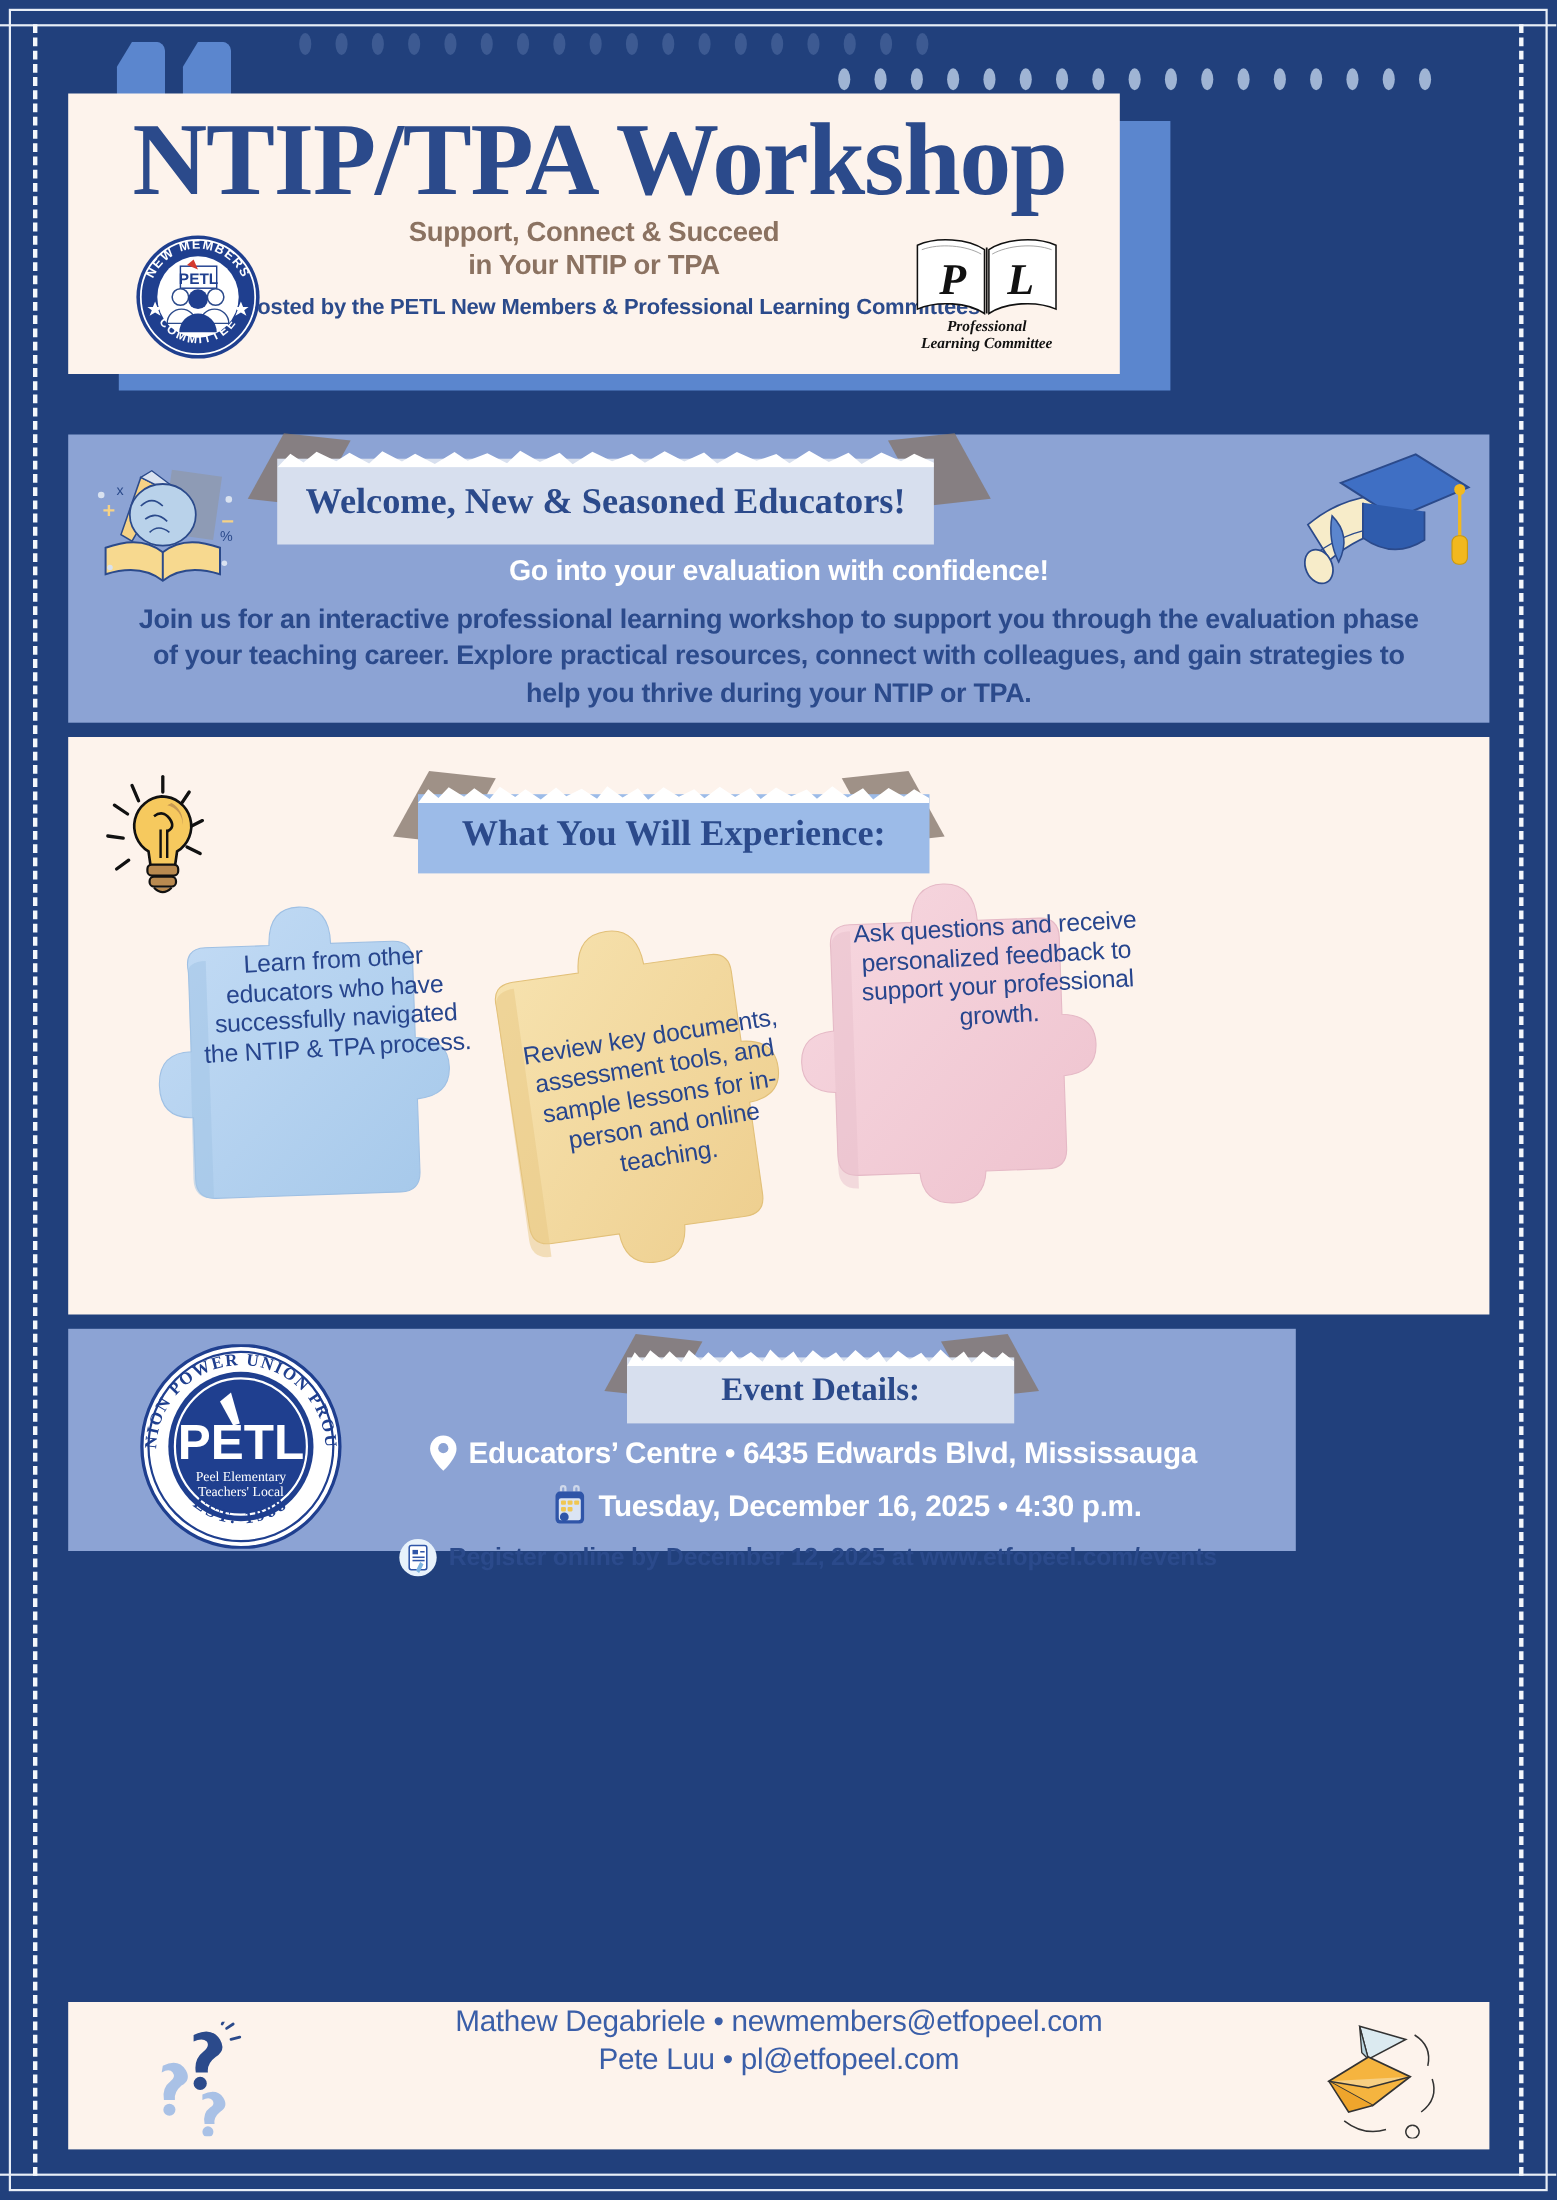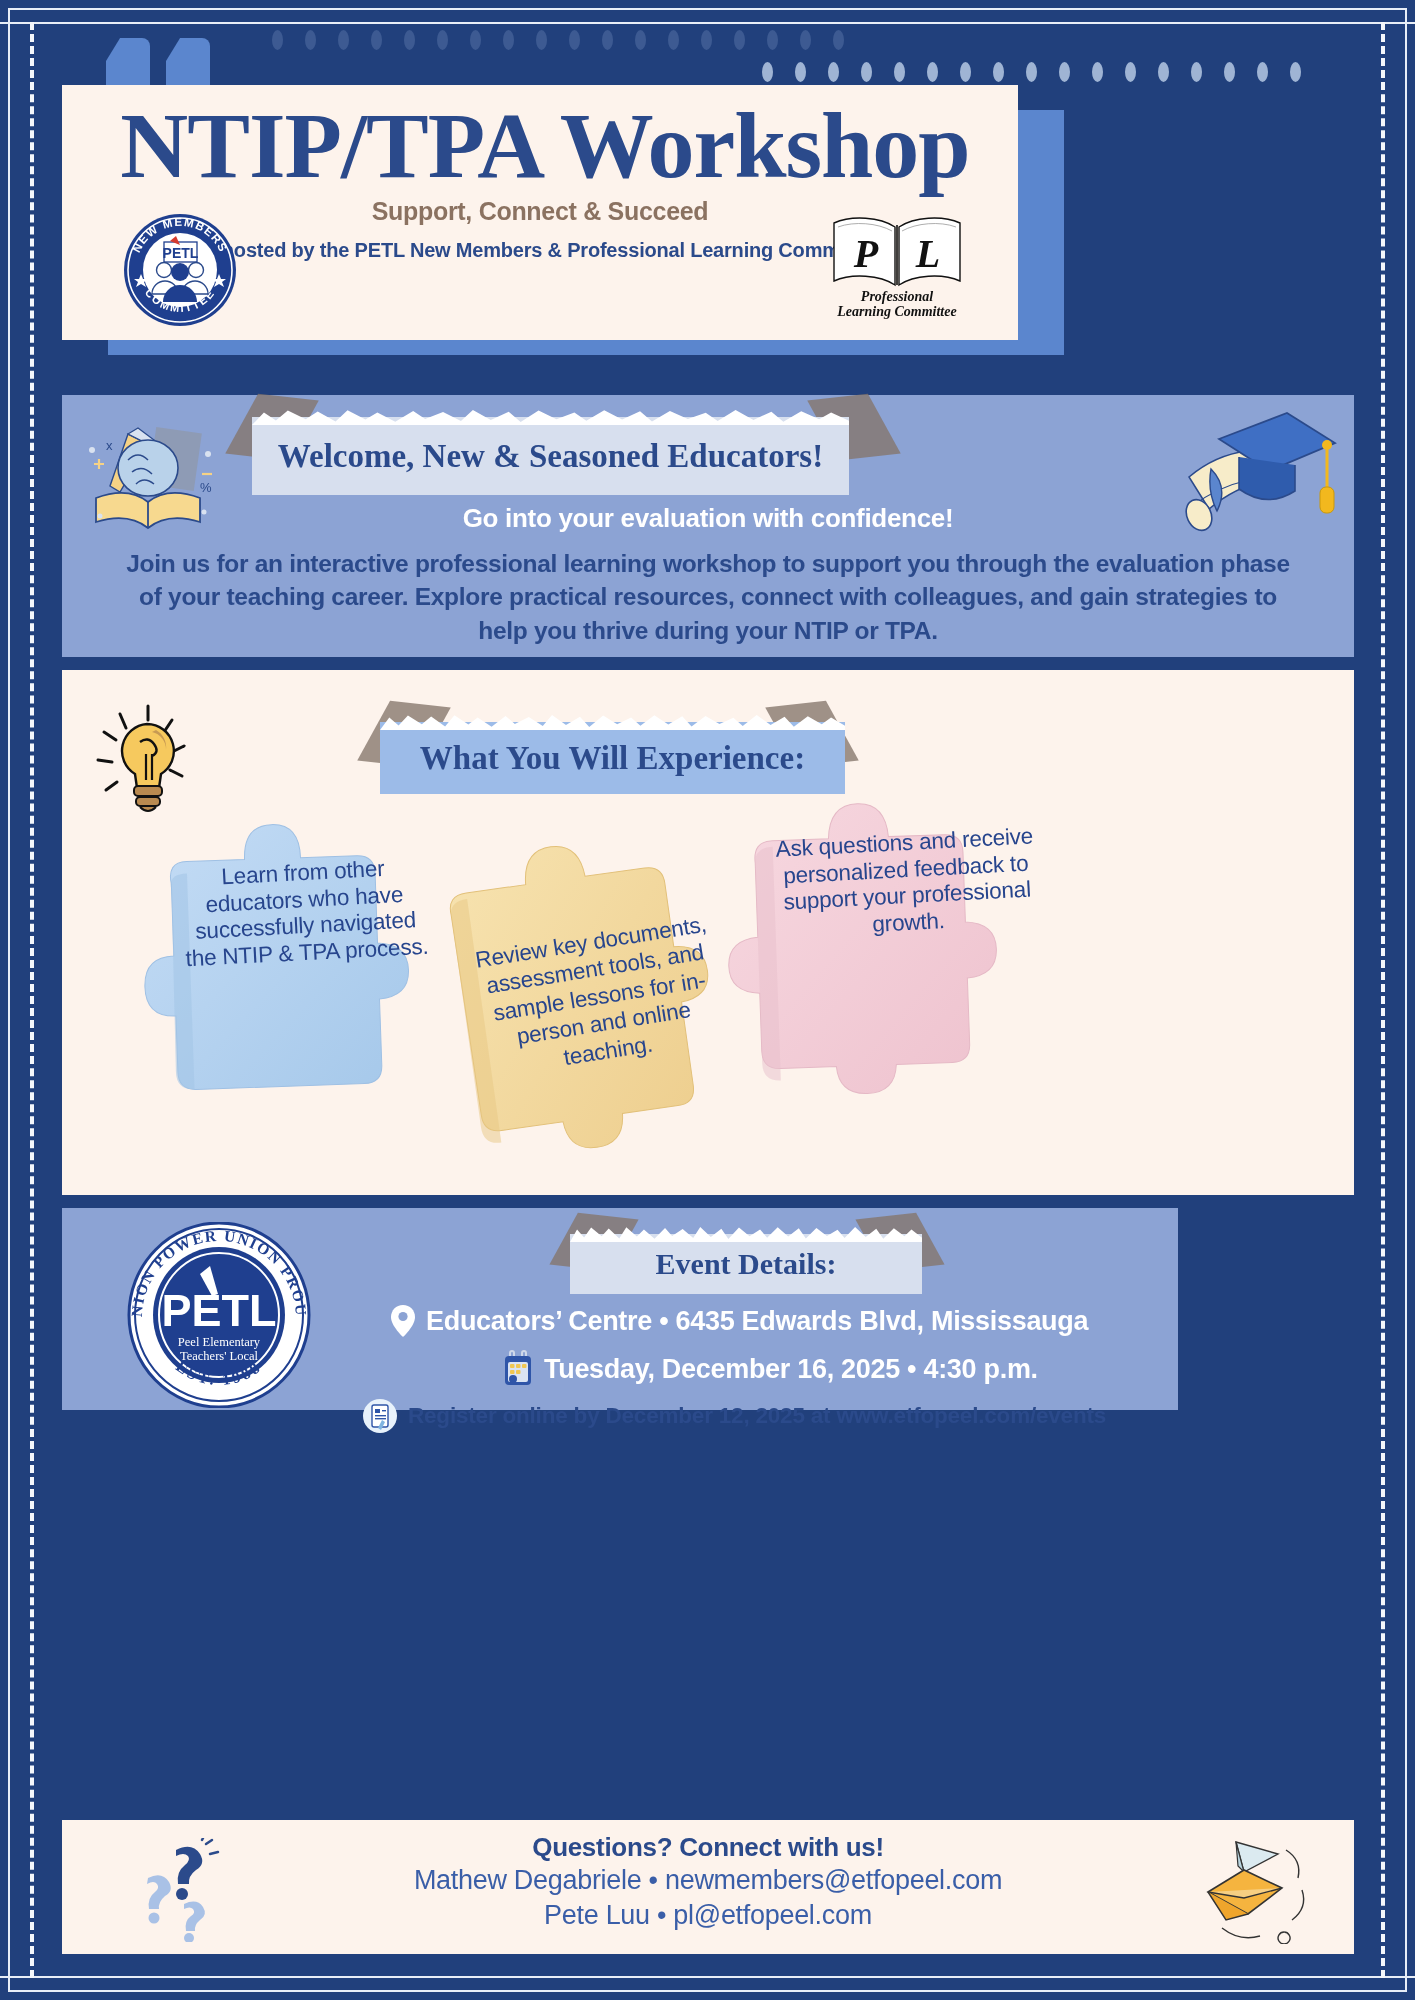--- a/index.html
+++ b/index.html
@@ -348,20 +348,21 @@
   <span class="q"></span>
     <span class="q"></span>
 </div>
 
 <div class="header-shadow"></div>
 
 <div class="header-card">
   <div class="title">NTIP/TPA Workshop</div>
   <div class="subtitle">
     <div>Support, Connect &amp; Succeed</div>
+    <div>in Your NTIP or TPA</div>
   </div>
   <div class="cohost">Co-hosted by the PETL New Members &amp; Professional Learning Committees</div>
 </div>
 
 <div class="nm-seal">
   <svg viewBox="0 0 116 116" width="116" height="116">
     <defs>
       <path id="nmTop" d="M 14,58 A 44,44 0 0 1 102,58"></path>
       <path id="nmBot" d="M 16,58 A 42,42 0 0 0 100,58"></path>
     </defs>
@@ -620,21 +621,20 @@
         <circle cx="55" cy="100" r="5"></circle>
       </g>
       <g stroke="#2b4a8b" stroke-width="2.5" stroke-linecap="round">
         <path d="M72 6 L78 2"></path>
           <path d="M76 16 L84 14"></path>
           <path d="M68 2 L70 -2"></path>
       </g>
     </svg>
   </div>
 
-  <div class="contact-title">Questions? Connect with us!</div>
   <div class="contact-line">Mathew Degabriele • newmembers@etfopeel.com</div>
   <div class="contact-line">Pete Luu • pl@etfopeel.com</div>
 
   <div class="icon-mail">
     <svg viewBox="0 0 122 108" width="122" height="108">
       <path d="M44 6 L86 18 L52 36 Z" fill="#dbeaf0" stroke="#333" stroke-width="1.4"></path>
       <path d="M44 6 L52 36 L46 30 Z" fill="#b9d4de" stroke="#333" stroke-width="1.2"></path>
       <path d="M16 56 L52 34 L90 52 L56 78 Z" fill="#f5b43f" stroke="#333" stroke-width="1.6"></path>
       <path d="M16 56 L52 62 L90 52" fill="#f7cf82" stroke="#333" stroke-width="1.4"></path>
       <path d="M16 56 L34 84 L56 78" fill="#efa52c" stroke="#333" stroke-width="1.4"></path>

